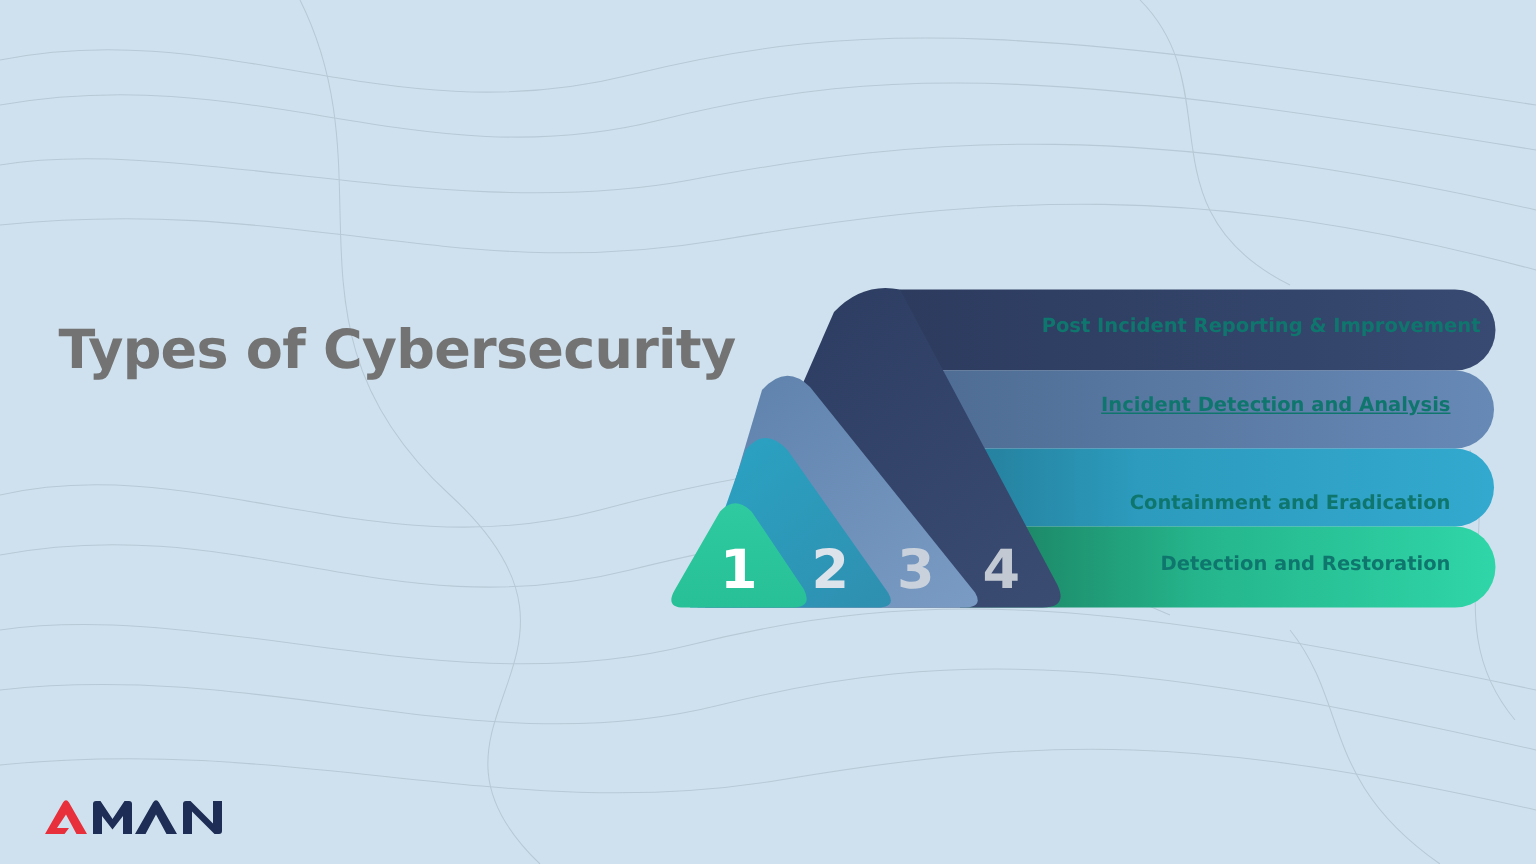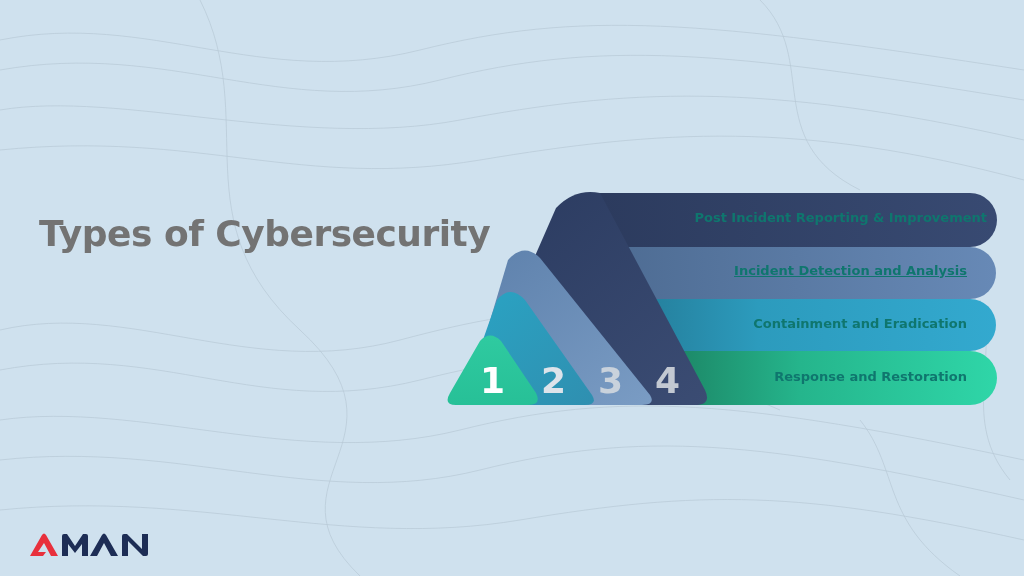--- a/index.html
+++ b/index.html
@@ -99,22 +99,22 @@
 
   <path fill="url(#gTri3)" d="M508,260 Q524,242 540,258 L650,395 Q656,405 642,405 L465,405 Z"></path>
 
   <path fill="url(#gTri2)" d="M497,300 Q510,284 525,300 L592,395 Q598,405 585,405 L460,405 Z"></path>
 
   <path fill="url(#gTri1)" d="M480,341 Q490,330 501,341 L536,393 Q542,405 528,405 L456,405 Q443,405 450,393 Z"></path>
 </svg>
 
 <div class="bar-label" style="right:37px; top:210px; width:380px;">Post Incident Reporting &amp; Improvement</div>
 <div class="bar-label" style="right:57px; top:263px; width:340px;text-decoration:underline;">Incident Detection and Analysis</div>
-<div class="bar-label" style="right:57px; top:316px; width:340px;">Containment and Eradication</div>
-<div class="bar-label" style="right:57px; top:369px; width:340px;">Response and Restoration</div>
+<div class="bar-label" style="right:57px; top:328px; width:340px;">Containment and Eradication</div>
+<div class="bar-label" style="right:57px; top:369px; width:340px;">Detection and Restoration</div>
 
 <div class="num" style="left:480px; top:363px; color:#ffffff;">1</div>
 <div class="num" style="left:541px; top:363px; color:#dde3ea;">2</div>
 <div class="num" style="left:598px; top:363px; color:#c9d2dc;">3</div>
 <div class="num" style="left:655px; top:363px; color:#c3c9d2;">4</div>
 
 <div class="logo">
   <svg width="130" height="26" viewBox="0 0 130 26">
     <path d="M2,24 L14,3 Q16,0 18,3 L30,24 L23,24 L16,11 L10,20 L18,20 L15,24 Z" fill="#e8303c"></path>
     <path d="M34,24 L34,4 Q34,2 36,2 L39,2 L47,14 L55,2 L58,2 Q60,2 60,4 L60,24 L54,24 L54,12 L47,21 L40,12 L40,24 Z" fill="#1d2d55"></path>

